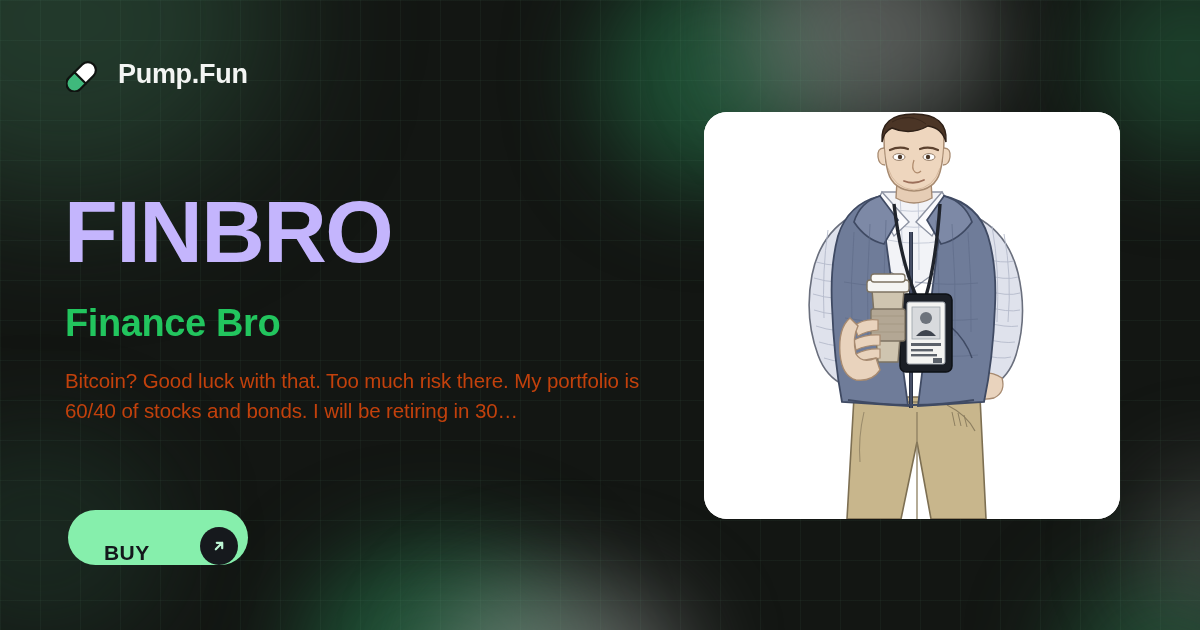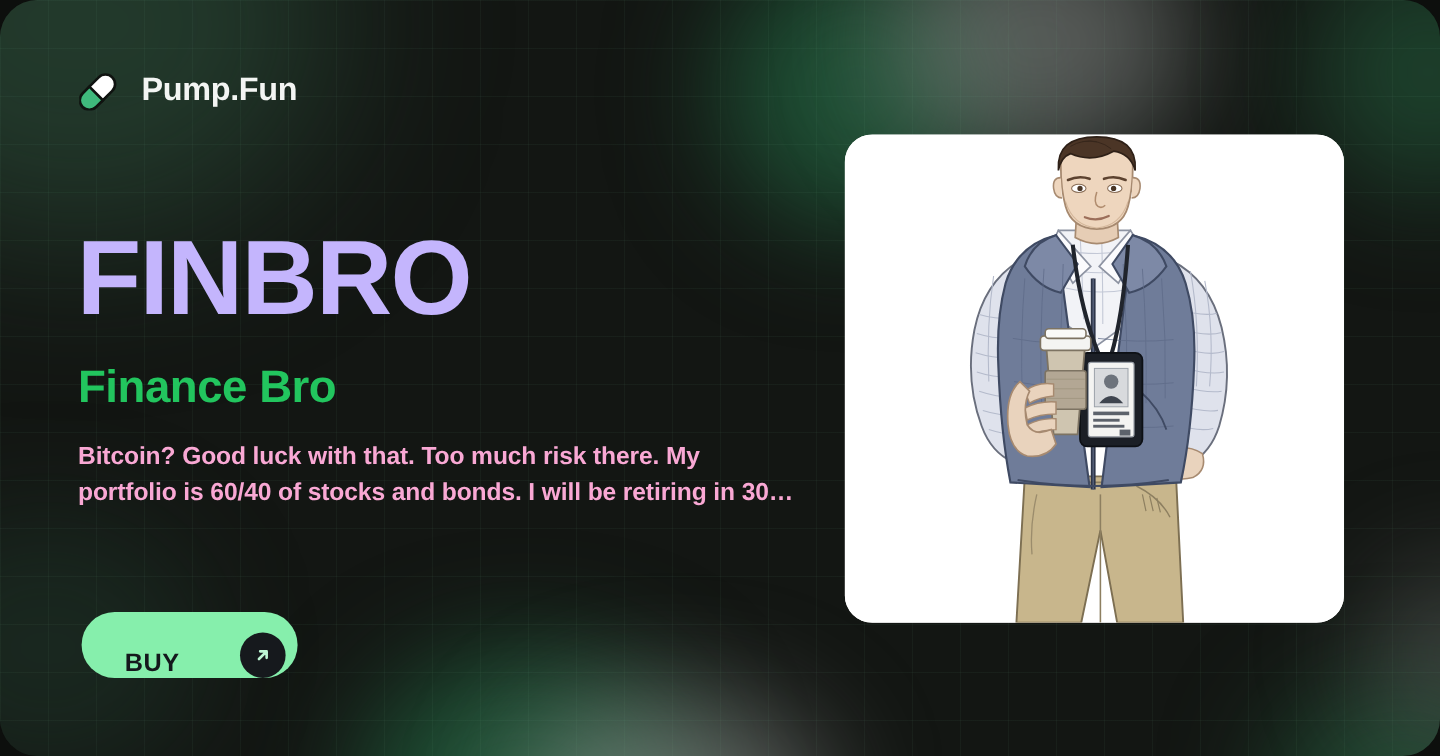--- a/index.html
+++ b/index.html
@@ -7,21 +7,20 @@
     width:1200px; height:630px;
     background:#0d0f0d;
     font-family:"Liberation Sans", sans-serif;
     overflow:hidden;
   }
   .stage {
     position:relative;
     width:1200px; height:630px;
     background:#131613;
     overflow:hidden;
-    border-radius:31px;
   }
 
   
   .bg-grid{
     position:absolute; inset:0;
     background-image:
       linear-gradient(to right, rgba(120,190,150,0.055) 1px, transparent 1px),
       linear-gradient(to bottom, rgba(120,190,150,0.055) 1px, transparent 1px);
     background-size:40px 40px;
     z-index:2;
@@ -85,21 +84,21 @@
     letter-spacing:-1.5px; line-height:1;
   }
   .subtitle{
     position:absolute; left:65px; top:303px;
     font-size:38px; font-weight:700; color:#22c55e;
     letter-spacing:-0.4px; line-height:1.1;
   }
   .description{
     position:absolute; left:65px; top:366px;
     width:600px;
-    font-size:20.5px; font-weight:700; color:#f9a8d4;
+    font-size:20.5px; font-weight:400; color:#c2410c;
     line-height:1.46; letter-spacing:-0.1px;
   }
 
   .buy-button{
     position:absolute; left:68px; top:510px;
     width:180px; height:55px;
     background:#86efac; border:none; border-radius:28px;
     display:flex; align-items:flex-end; justify-content:space-between;
     padding:0 10px 0 36px; cursor:pointer;
   }

